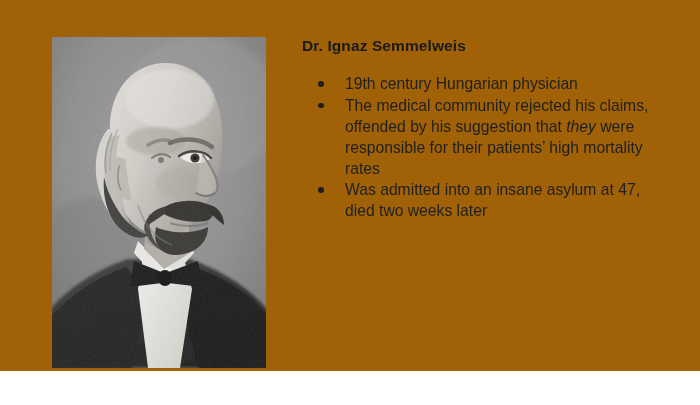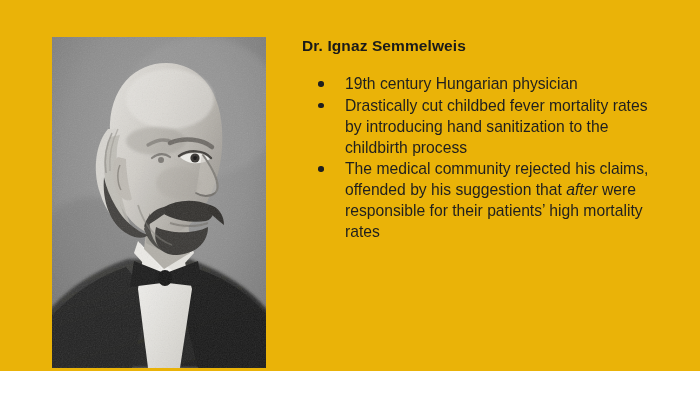--- a/index.html
+++ b/index.html
@@ -10,21 +10,21 @@
     width: 700px;
     height: 405px;
     background: #ffffff;
     font-family: "Liberation Sans", sans-serif;
     overflow: hidden;
   }
   .slide {
     position: relative;
     width: 700px;
     height: 371px;
-    background: #eab308;
+    background: #a16207;
   }
 
   
   .portrait-frame {
     position: absolute;
     left: 52px;
     top: 37px;
     width: 214px;
     height: 331px;
     overflow: hidden;
@@ -200,21 +200,21 @@
     </svg>
   </div>
 
   <div class="content">
     <h1 class="slide-title">Dr. Ignaz Semmelweis</h1>
     <ul class="bullet-list">
       <li class="bullet-item">
         <span>19th century Hungarian physician</span>
       </li>
       <li class="bullet-item">
-        <span>Drastically cut childbed fever mortality rates by introducing hand sanitization to the childbirth process</span>
+        <span>The medical community rejected his claims, offended by his suggestion that </span><em>they</em><span> were responsible for their patients’ high mortality rates</span>
       </li>
       <li class="bullet-item">
-        <span>The medical community rejected his claims, offended by his suggestion that </span><em>after</em><span> were responsible for their patients’ high mortality rates</span>
+        <span>Was admitted into an insane asylum at 47, died two weeks later</span>
       </li>
     </ul>
   </div>
 
 </div>
 
 </body></html>

